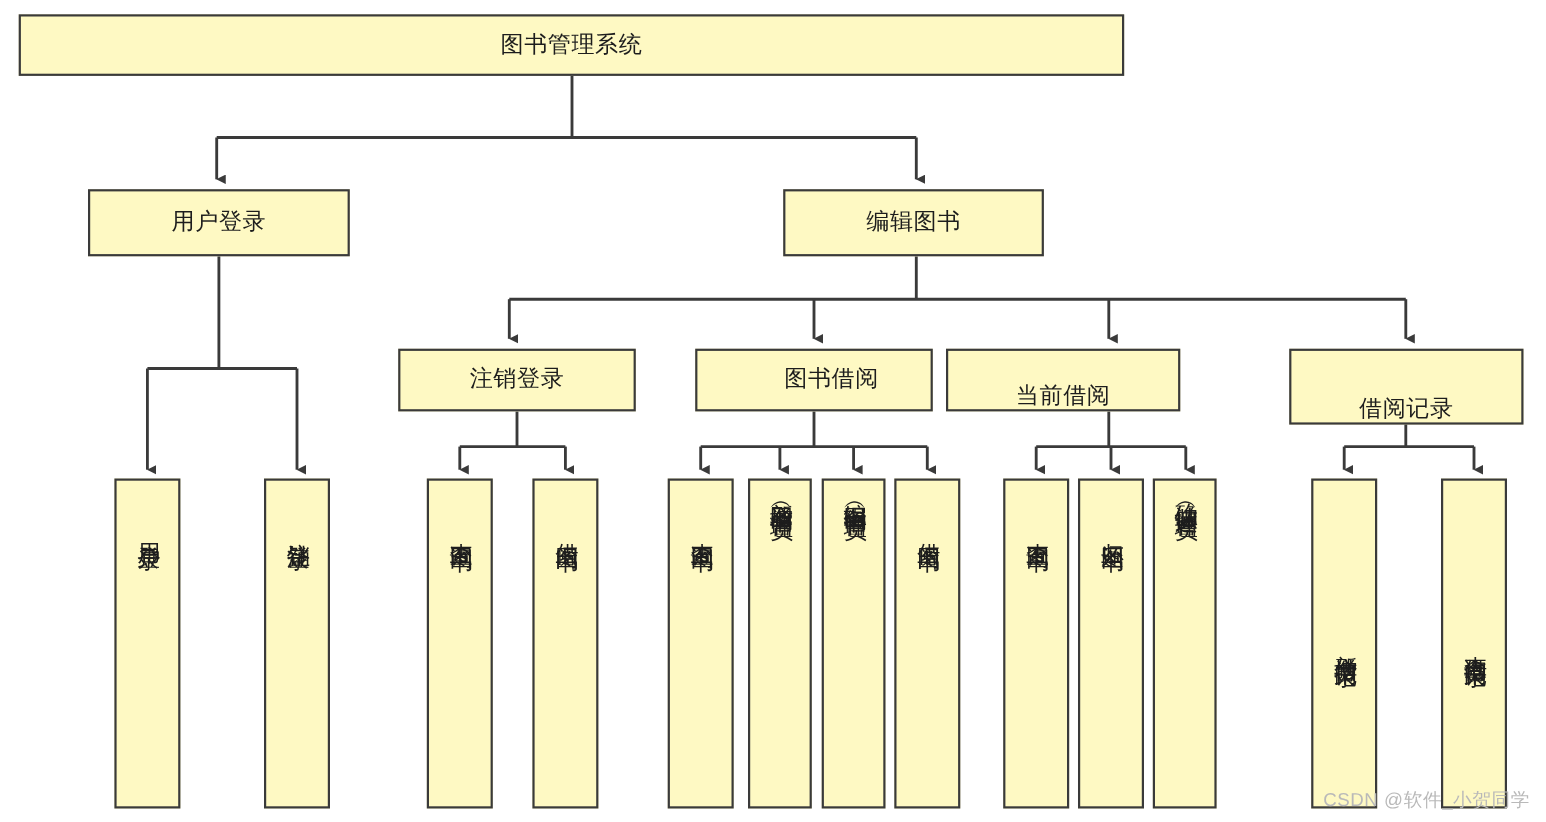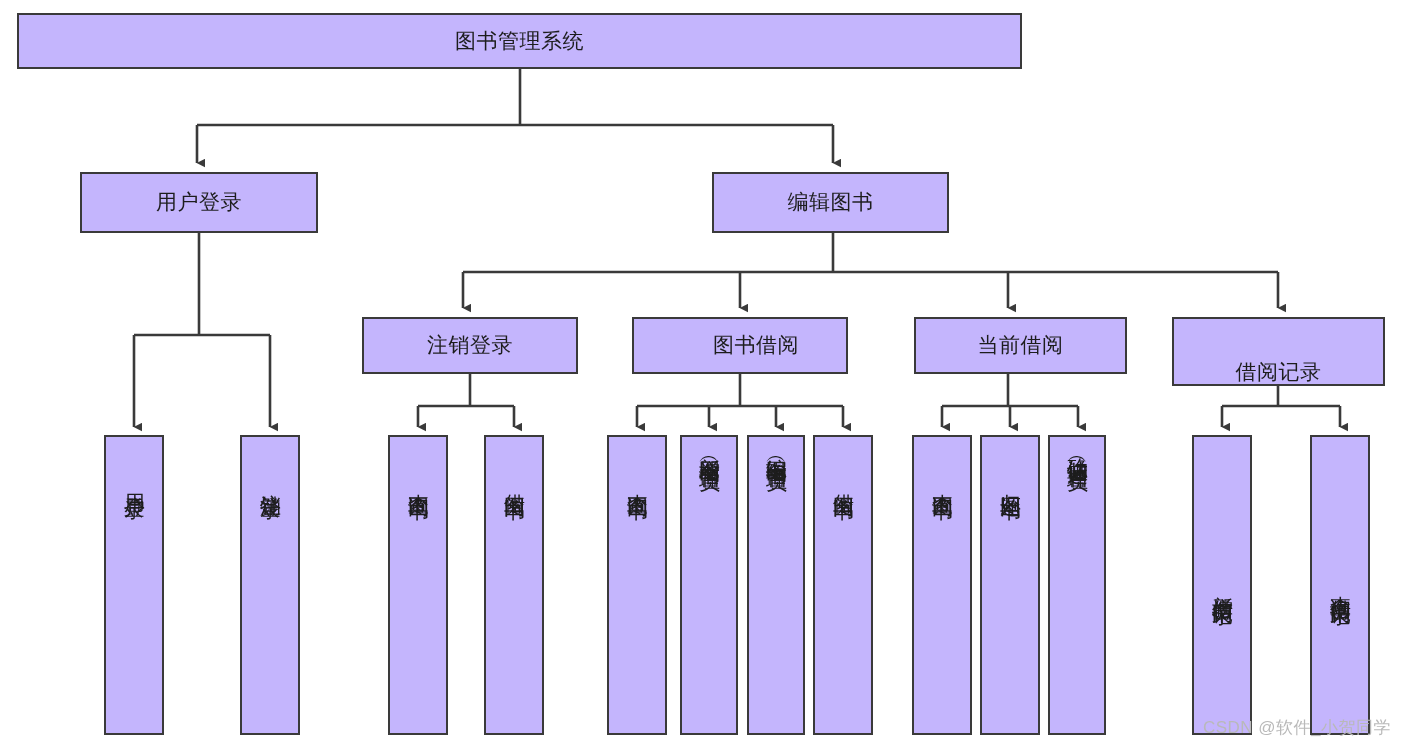--- a/index.html
+++ b/index.html
@@ -22,21 +22,21 @@
     position: absolute;
     left: 0;
     top: 0;
     width: 1405px;
     height: 747px;
     pointer-events: none;
   }
   .node {
     position: absolute;
     box-sizing: border-box;
-    background: #c4b5fd;
+    background: #fef9c3;
     border: 2px solid #3a3a3a;
     display: flex;
     align-items: center;
     justify-content: center;
     color: #1d1d1d;
   }
   .node .label {
     font-size: 21px;
     line-height: 1.15;
     letter-spacing: 0.5px;
@@ -158,21 +158,21 @@
   </div>
 
   <div class="node" style="left:362px; top:317px; width:216px; height:57px;">
     <span class="label">注销登录</span>
   </div>
 
   <div class="node" style="left:632px; top:317px; width:216px; height:57px;padding-left:32px;">
     <span class="label">图书借阅</span>
   </div>
 
-  <div class="node" style="left:914px; top:317px; width:213px; height:57px;">
+  <div class="node" style="left:860px; top:317px; width:213px; height:57px;align-items:flex-end;">
     <span class="label">当前借阅</span>
   </div>
 
   <div class="node" style="left:1172px; top:317px; width:213px; height:69px;align-items:flex-end;">
     <span class="label">借阅记录</span>
   </div>
 
   <div class="node vertical vmid" style="left:104px; top:435px; width:60px; height:300px;">
     <span class="label">用户登录</span>
   </div>

